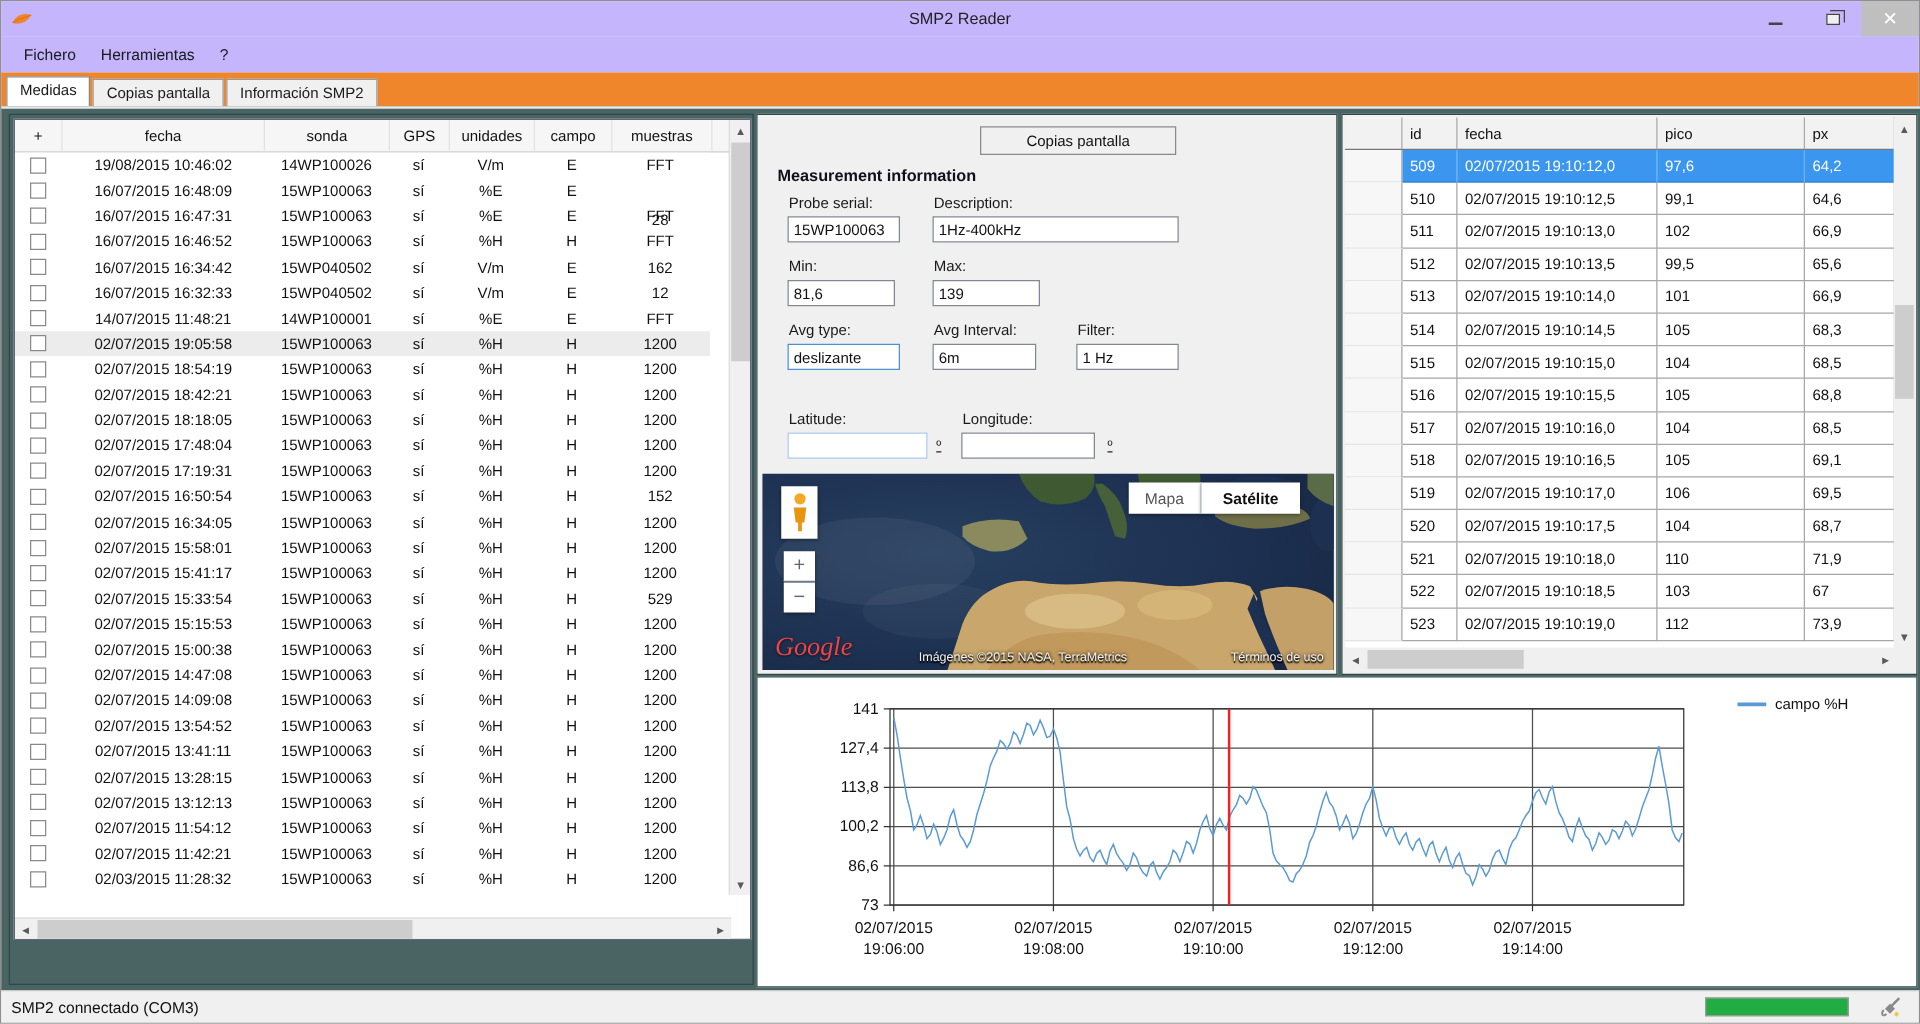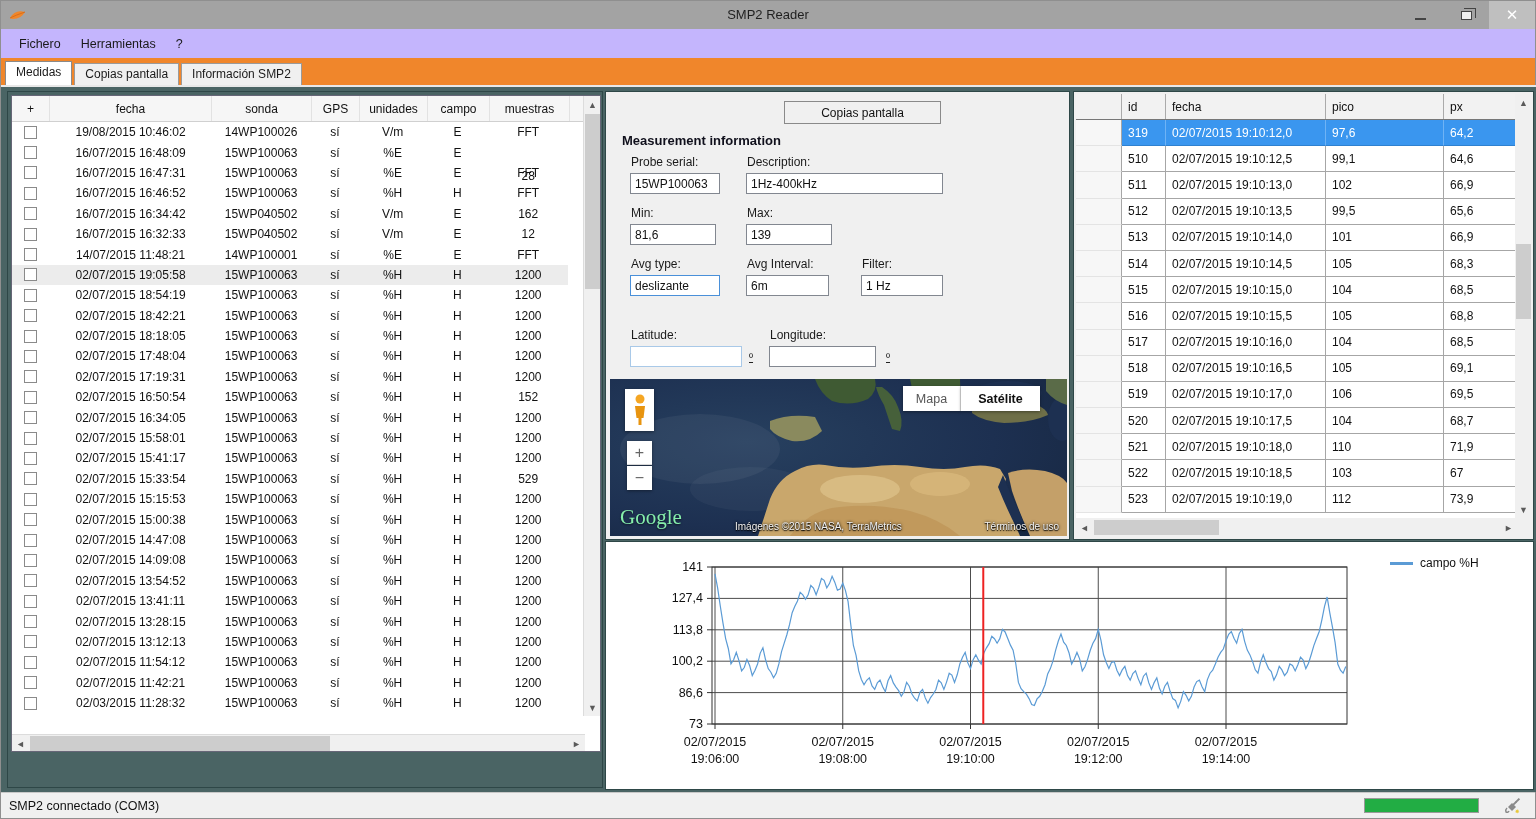--- a/index.html
+++ b/index.html
@@ -1,21 +1,21 @@
 <!DOCTYPE html>
 <html><head>
 <meta charset="utf-8">
 <style>
   * { margin:0; padding:0; box-sizing:border-box; }
   html,body { width:1536px; height:819px; overflow:hidden; }
   body { font-family:"Liberation Sans", sans-serif; font-size:12px; color:#1a1a1a; background:#f0f0f0; }
   .window { position:relative; width:1536px; height:819px; background:#f0f0f0; border:1px solid #8f8f8f; }
 
   
-  .titlebar { position:absolute; left:0; top:0; width:100%; height:28px; background:#a3a3a3; }
+  .titlebar { position:absolute; left:0; top:0; width:100%; height:28px; background:#c4b5fd; }
   .titlebar .logo { position:absolute; left:8px; top:6px; width:18px; height:16px; }
   .titlebar .title { position:absolute; left:0; right:0; top:6px; text-align:center; font-size:13px; color:#1f1f1f; }
   .win-controls { position:absolute; right:0; top:0; height:28px; display:flex; }
   .win-btn { width:46px; height:28px; display:flex; align-items:center; justify-content:center; color:#333; font-size:13px; }
   .win-btn.min span { display:block; width:11px; height:2px; background:#444; margin-top:8px; }
   .win-btn.restore .sq { position:relative; width:11px; height:9px; border:1px solid #444; background:#f0f0f0; }
   .win-btn.restore .sq:before { content:""; position:absolute; left:2px; top:-4px; width:11px; height:9px; border:1px solid #444; border-bottom:none; border-left:none; }
   .win-btn.close { background:#bfbfbf; color:#fff; font-size:15px; }
 
   
@@ -61,21 +61,21 @@
   .degree { position:absolute; font-size:11px; color:#222; text-decoration:underline; }
 
   
   #map { position:absolute; left:4px; top:287px; width:457px; height:157px; overflow:hidden; background:#1e3050; }
   .map-btn { position:absolute; top:7px; height:25px; background:#fff; display:flex; align-items:center; justify-content:center; font-size:12.5px; color:#555; box-shadow:0 1px 3px rgba(0,0,0,.4); }
   #map-mapa { right:106px; width:58px; border-right:1px solid #e0e0e0; }
   #map-satelite { right:27px; width:79px; font-weight:bold; color:#111; }
   .zoom-btn { position:absolute; left:17px; width:25px; height:24px; background:#fff; color:#666; font-size:16px; display:flex; align-items:center; justify-content:center; box-shadow:0 1px 3px rgba(0,0,0,.4); }
   #zoom-in { top:62px; border-bottom:1px solid #ddd; } #zoom-out { top:87px; }
   #pegman { position:absolute; left:15px; top:10px; width:29px; height:42px; background:#fff; box-shadow:0 1px 3px rgba(0,0,0,.4); display:flex; align-items:center; justify-content:center; }
-  #google-logo { position:absolute; left:10px; bottom:6px; color:#86efac; font-family:"Liberation Serif",serif; font-size:21px; letter-spacing:0; text-shadow:0 1px 2px rgba(0,0,0,.6); }
+  #google-logo { position:absolute; left:10px; bottom:6px; color:#ef4444; font-family:"Liberation Serif",serif; font-size:21px; letter-spacing:0; text-shadow:0 1px 2px rgba(0,0,0,.6);font-style:italic; }
   .map-attrib { position:absolute; bottom:4px; font-size:10px; color:#f2f2f2; text-shadow:0 0 3px #000, 0 1px 1px #000; }
   #attrib-main { left:125px; } #attrib-terms { right:8px; }
 
   
   #right-panel { left:1072px; top:4px; width:461px; height:449px; background:#f0f0f0; }
   .grid { position:absolute; left:2px; top:2px; width:440px; height:424px; background:#fff; }
   .g-header { display:flex; height:26px; background:#f2f2f2; border-bottom:1px solid #777; }
   .g-hcell { display:flex; align-items:center; padding-left:6px; font-size:12px; color:#111; border-right:1px solid #aaa; }
   .g-row { display:flex; height:26.2px; background:#fff; }
   .g-cell { display:flex; align-items:center; padding-left:6px; font-size:12px; color:#111; border-right:1px solid #a6a6a6; border-bottom:1px solid #a6a6a6; overflow:hidden; white-space:nowrap; }
@@ -574,21 +574,21 @@
         <div class="g-header" id="g-header">
             <div class="g-hcell" style="width: 46px;"></div>
             <div class="g-hcell" style="width: 44px;">id</div>
             <div class="g-hcell" style="width: 160px;">fecha</div>
             <div class="g-hcell" style="width: 118px;">pico</div>
             <div class="g-hcell" style="width: 72px;">px</div>
           </div>
         <div id="g-body">
             <div class="g-row sel">
               <div class="g-cell g-rowhead" style="width: 46px;"></div>
-              <div class="g-cell data" style="width: 44px;">319</div>
+              <div class="g-cell data" style="width: 44px;">509</div>
               <div class="g-cell data" style="width: 160px;">02/07/2015 19:10:12,0</div>
               <div class="g-cell data" style="width: 118px;">97,6</div>
               <div class="g-cell data" style="width: 72px;">64,2</div>
             </div>
             <div class="g-row">
               <div class="g-cell g-rowhead" style="width: 46px;"></div>
               <div class="g-cell data" style="width: 44px;">510</div>
               <div class="g-cell data" style="width: 160px;">02/07/2015 19:10:12,5</div>
               <div class="g-cell data" style="width: 118px;">99,1</div>
               <div class="g-cell data" style="width: 72px;">64,6</div>

